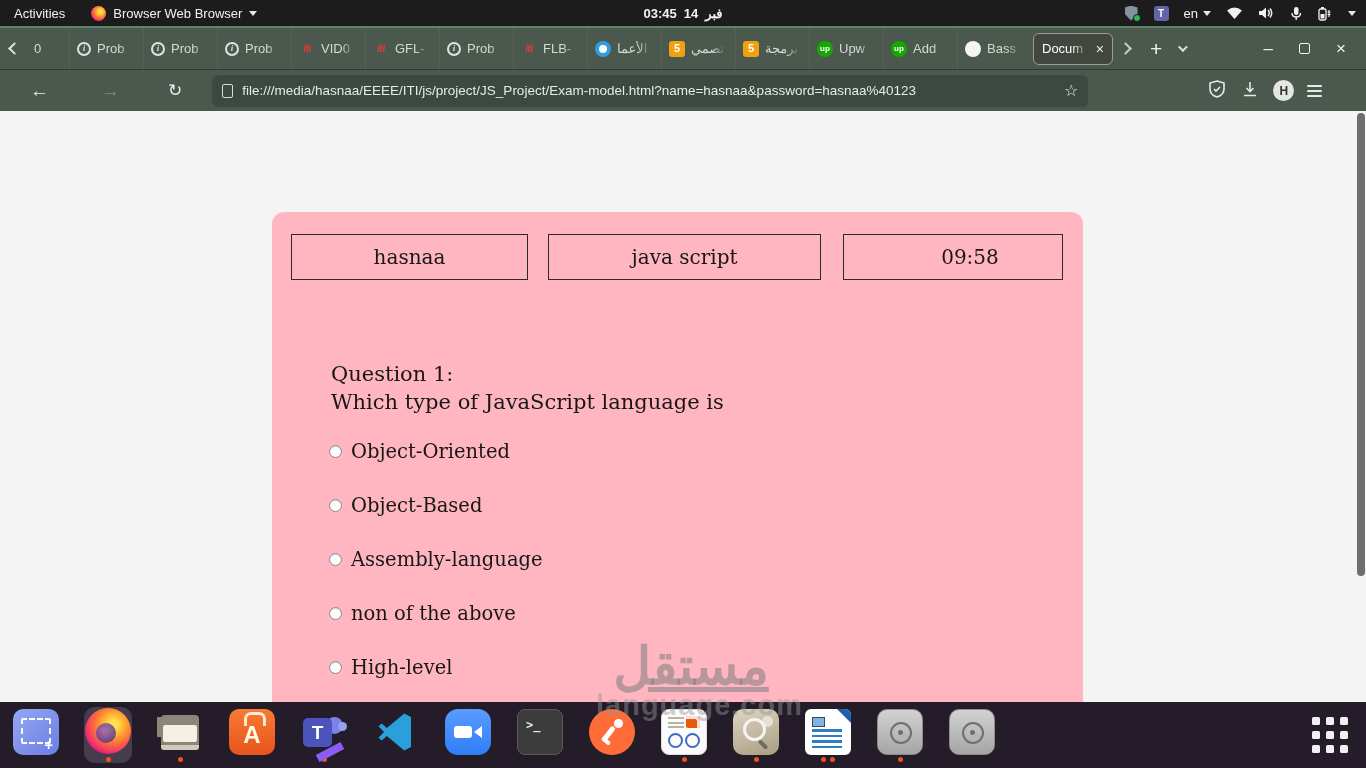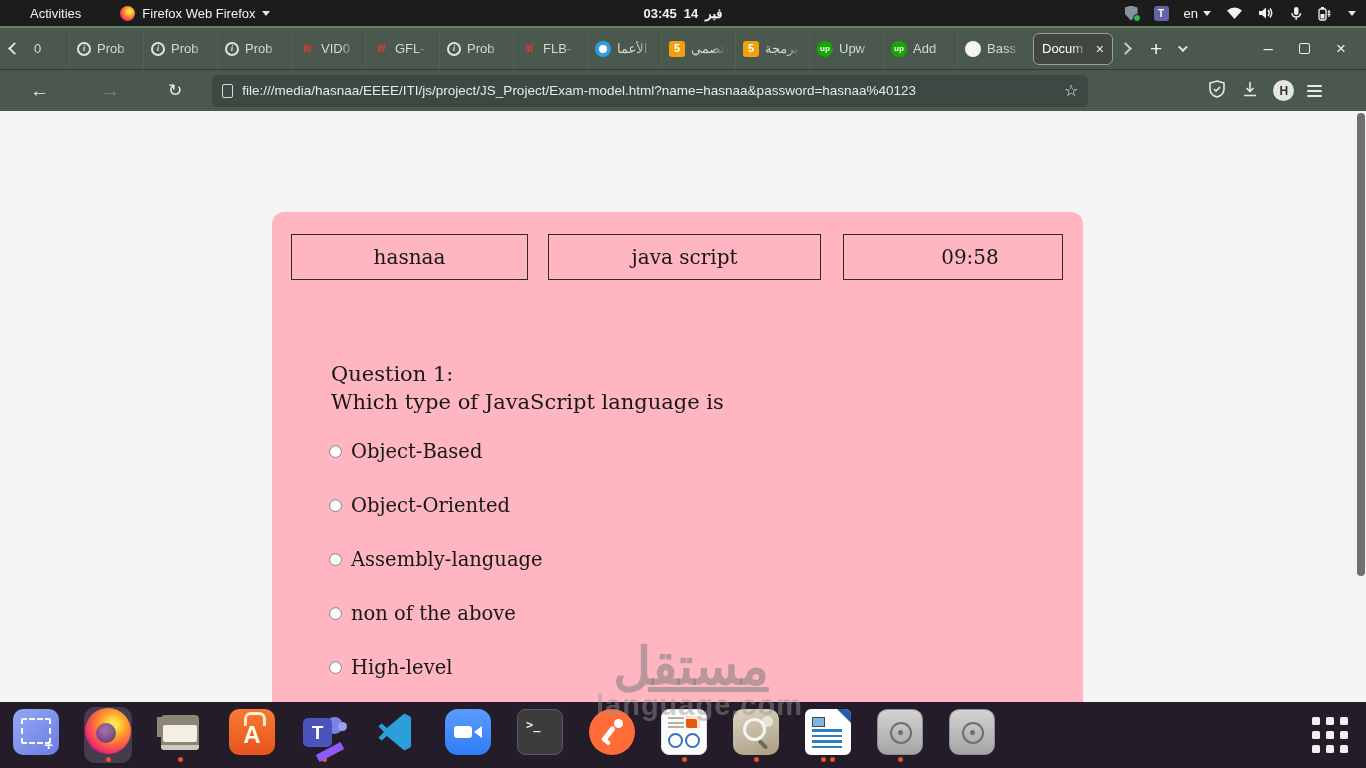--- a/index.html
+++ b/index.html
@@ -4,21 +4,21 @@
 <style>
   * { margin:0; padding:0; box-sizing:border-box; }
   html,body { width:1366px; height:768px; overflow:hidden; background:#000;
     font-family:"Liberation Sans", sans-serif; }
   .screen { position:relative; width:1366px; height:768px; background:#f4f4f4; }
 
   
   .gnome-bar { position:absolute; top:0; left:0; width:100%; height:26px;
     background:#1c1c1c; color:#f2f2f2; display:flex; align-items:center;
     font-size:13px; z-index:30; }
-  .gb-left { display:flex; align-items:flex-start; gap:39px; padding-left:30px; }
+  .gb-left { display:flex; align-items:flex-start; gap:26px; padding-left:14px; }
   .activities { background:none; border:none; color:#f2f2f2; font-size:13px; cursor:pointer;
     font-family:"Liberation Sans", sans-serif; }
   .appmenu { display:flex; align-items:center; gap:7px; }
   .ff-ball { width:15px; height:15px; border-radius:50%; display:inline-block;
     background:radial-gradient(circle at 62% 38%, #ffe14d 0 12%, #ffb12e 28%, #ff7139 48%, #f0326c 70%, #b5007f 88%, #7a1fa2 100%); }
   .caret-down { width:0; height:0; border-left:4px solid transparent; border-right:4px solid transparent;
     border-top:5px solid #e8e8e8; display:inline-block; }
   .gb-clock { position:absolute; left:50%; transform:translateX(-50%); display:flex; gap:7px;
     font-weight:bold; font-size:13px; }
   .gb-right { margin-left:auto; display:flex; align-items:center; gap:15px; padding-right:10px; }
@@ -203,21 +203,21 @@
 </head>
 <body>
 
 <div class="screen">
 
   <header class="gnome-bar">
     <div class="gb-left">
       <button class="activities">Activities</button>
       <div class="appmenu">
         <span class="ff-ball"></span>
-        <span>Firefox Web Firefox</span>
+        <span>Browser Web Browser</span>
         <span class="caret-down"></span>
       </div>
     </div>
     <div class="gb-clock">
       <span>03:45</span>
       <span>14</span>
       <span>فبر</span>
     </div>
     <div class="gb-right">
       <span class="tray-ic shield-badge">
@@ -371,25 +371,25 @@
         <div class="hdr-box box-subject">java script</div>
         <div class="hdr-box box-name">hasnaa</div>
         <div class="hdr-box box-timer">09:58</div>
         <div class="question">
           <div>Question 1:</div>
           <div>Which type of JavaScript language is</div>
         </div>
         <div class="options">
             <label class="opt">
               <span class="radio"></span>
-              <span class="optlabel">Object-Based</span>
+              <span class="optlabel">Object-Oriented</span>
             </label>
             <label class="opt">
               <span class="radio"></span>
-              <span class="optlabel">Object-Oriented</span>
+              <span class="optlabel">Object-Based</span>
             </label>
             <label class="opt">
               <span class="radio"></span>
               <span class="optlabel">Assembly-language</span>
             </label>
             <label class="opt">
               <span class="radio"></span>
               <span class="optlabel">non of the above</span>
             </label>
             <label class="opt">

